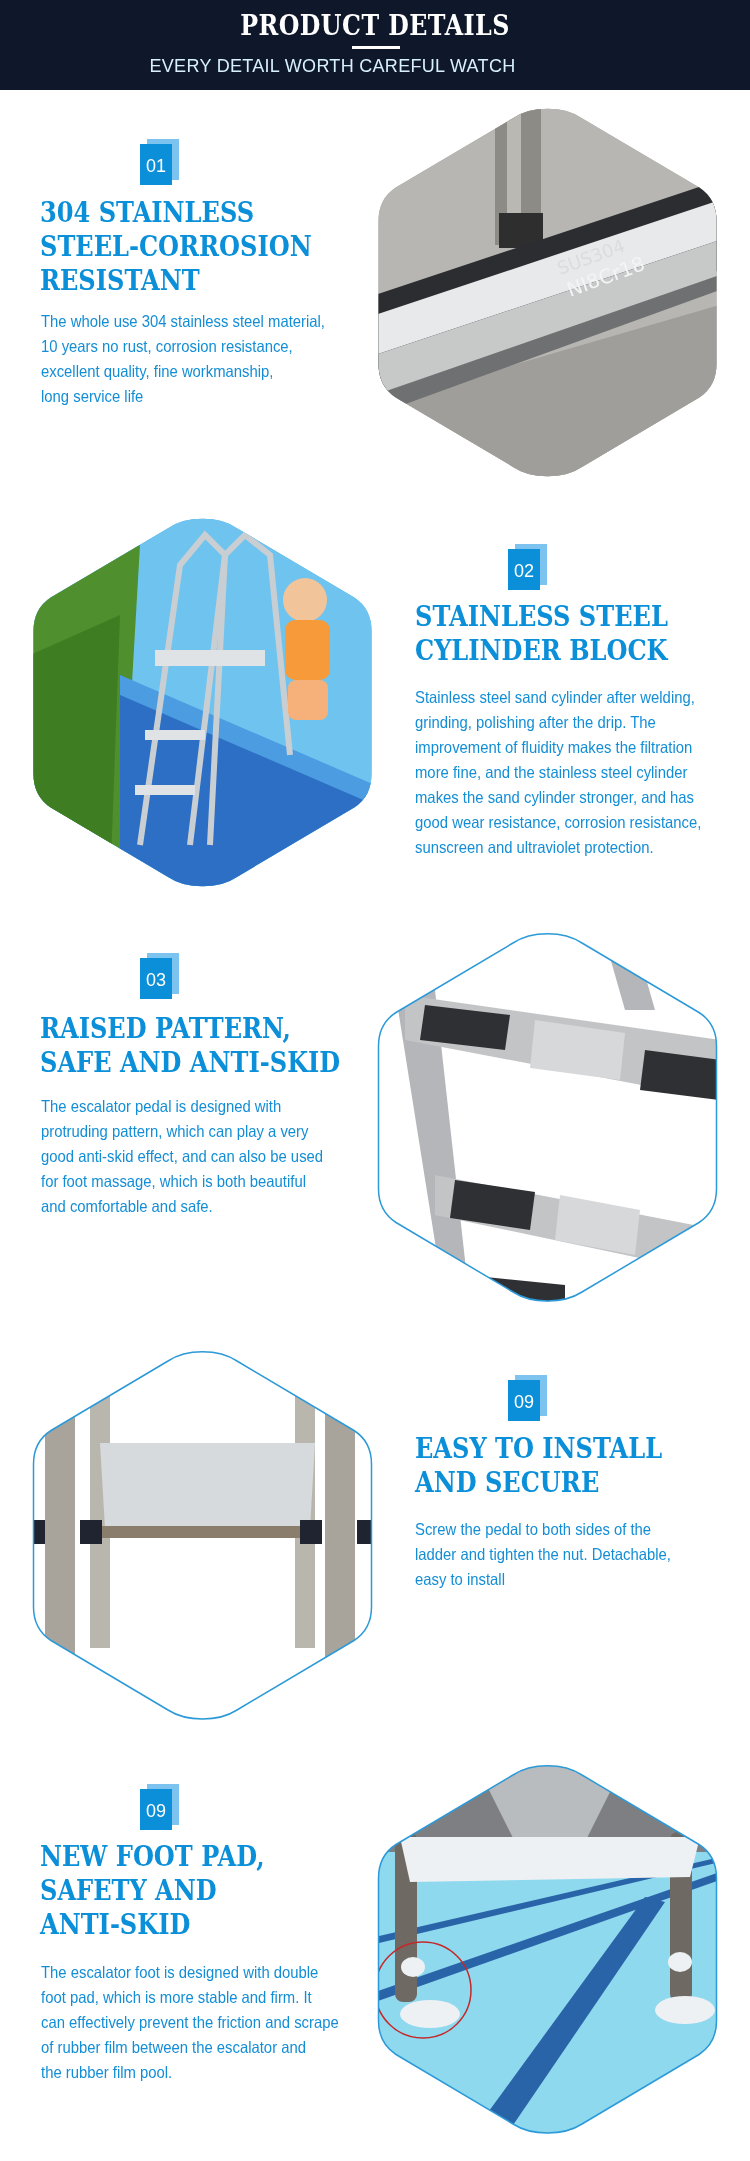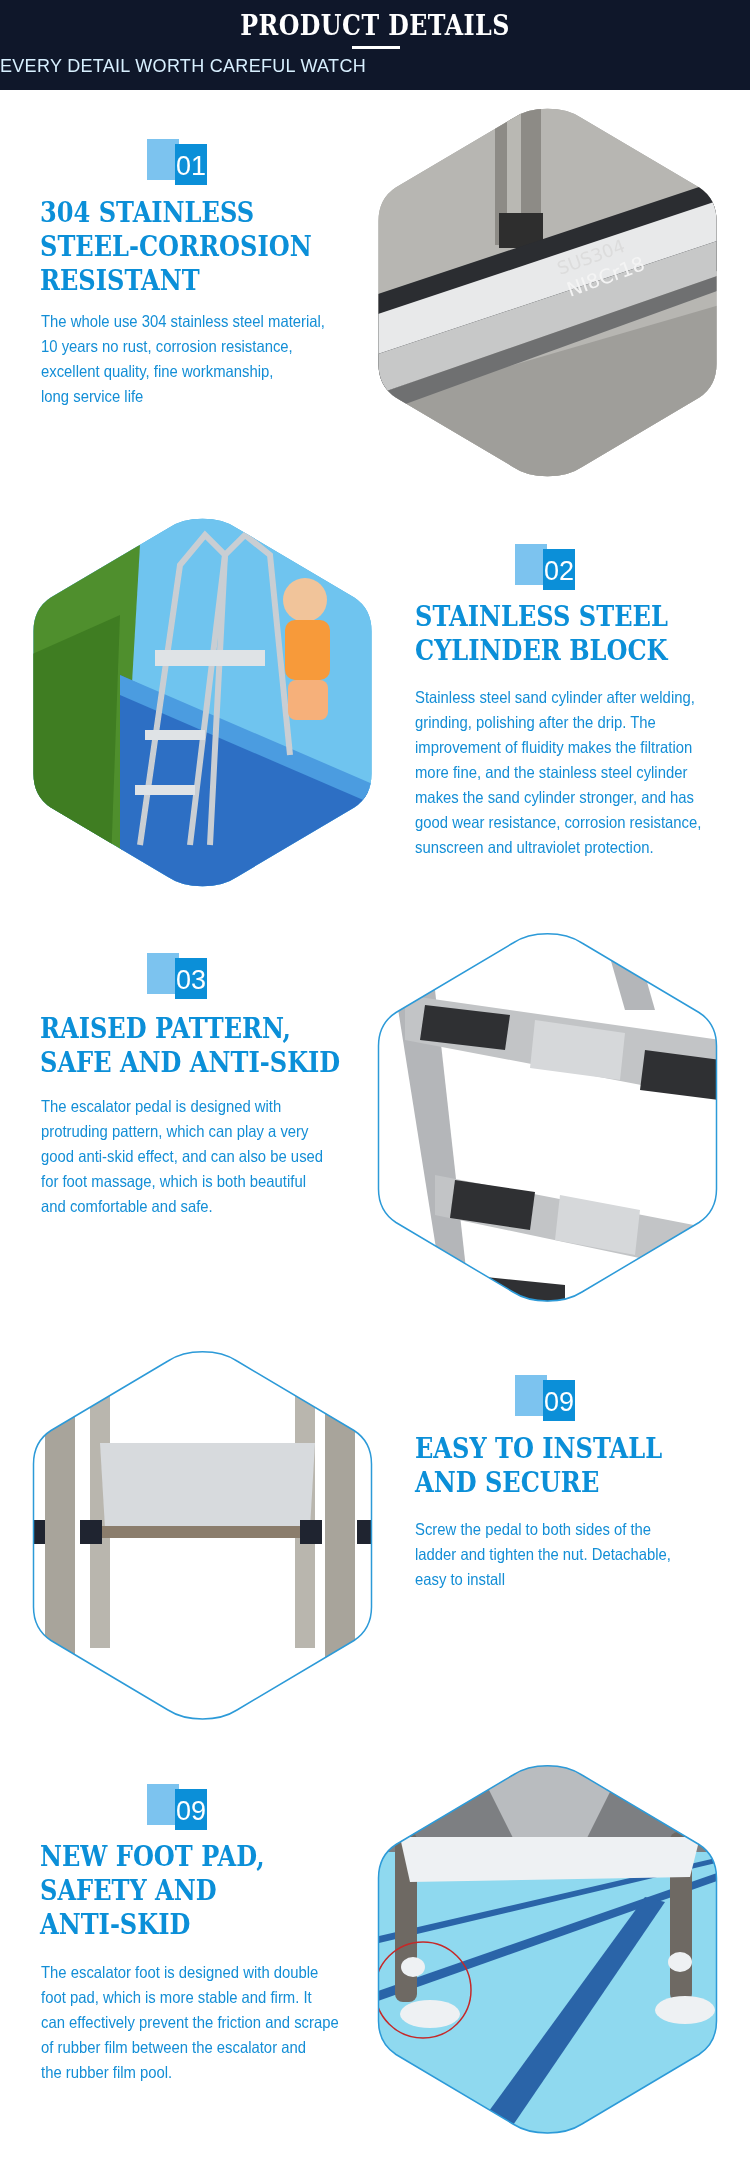--- a/index.html
+++ b/index.html
@@ -1,27 +1,27 @@
 <!DOCTYPE html>
 <html><head>
 <meta charset="utf-8">
 <style>
   html, body { margin:0; padding:0; background:#ffffff; }
   body { width:750px; height:2161px; position:relative; overflow:hidden; font-family:"Liberation Sans", sans-serif; }
   .header { position:absolute; left:0; top:0; width:750px; height:90px; background:#0f172a; }
   .header-title { position:absolute; left:0; width:750px; top:10px; text-align:center; color:#fff;
     font-family:"DejaVu Serif", serif; font-weight:bold; font-size:27px; letter-spacing:0.5px; transform:scaleX(0.88); }
   .header-line { position:absolute; left:352px; top:46px; width:48px; height:3px; background:#fff; }
-  .header-sub { position:absolute; left:0; width:665px; top:56px; color:#d8f0ff;
+  .header-sub { position:absolute; left:0; width:665px; top:56px; text-align:center; color:#d8f0ff;
     font-family:"Liberation Sans", sans-serif; font-size:18px; letter-spacing:0.3px; }
 
   .badge { position:absolute; width:42px; height:46px; }
   .badge .back { position:absolute; left:7px; top:0; width:32px; height:41px; background:#7cc3ef; }
   .badge .front { position:absolute; left:0; top:5px; width:32px; height:41px; background:#0b8fd8;
-    color:#fff; font-size:27px; text-align:center; line-height:44px; font-family:"Liberation Sans", sans-serif;margin-left:35px; }
+    color:#fff; font-size:18px; text-align:center; line-height:44px; font-family:"Liberation Sans", sans-serif; }
 
   .title { position:absolute; color:#0b8fd8; font-family:"DejaVu Serif", serif; font-weight:bold;
     font-size:28px; line-height:34px; text-transform:uppercase; transform-origin:left top; transform:scaleX(0.86); white-space:nowrap; }
   .body { position:absolute; color:#138ed6; font-family:"Liberation Sans", sans-serif; font-size:16.5px;
     line-height:25px; transform-origin:left top; transform:scaleX(0.9); white-space:nowrap; }
 
   .hex { position:absolute; width:345px; height:375px; }
   .hex svg { width:100%; height:100%; display:block; }
 </style>
 </head>

